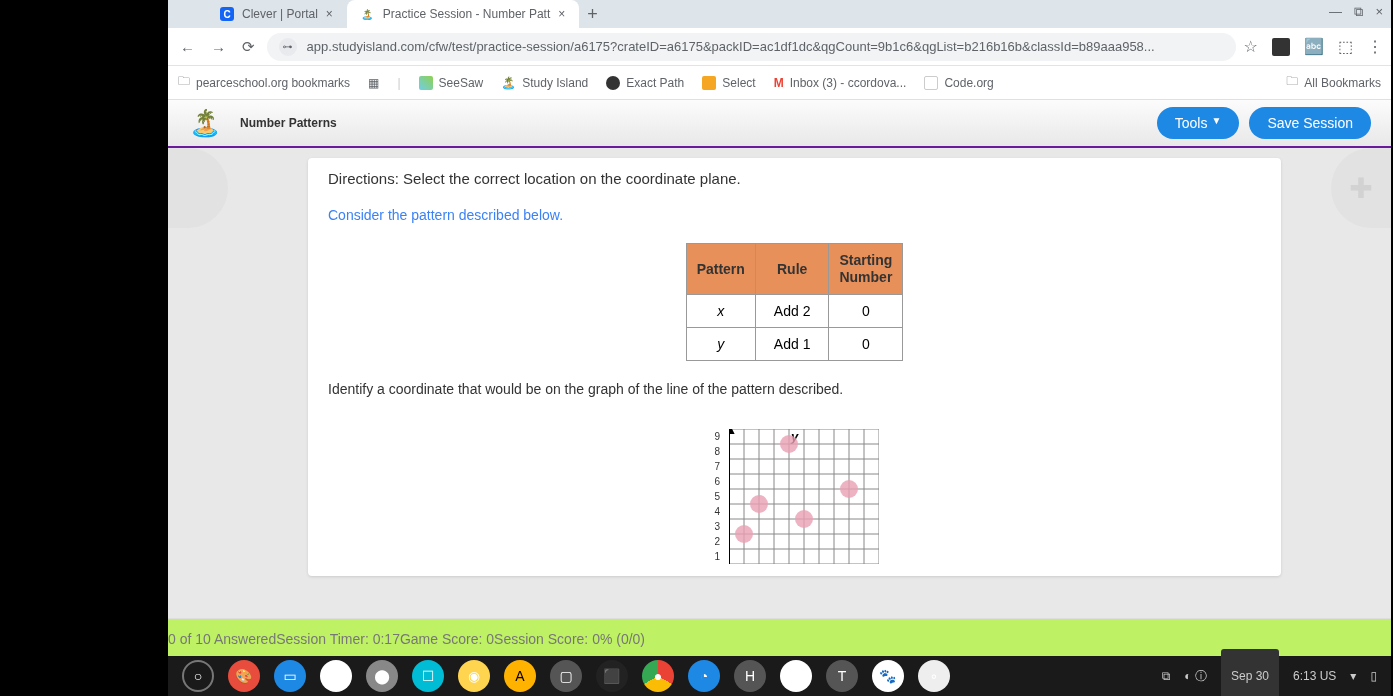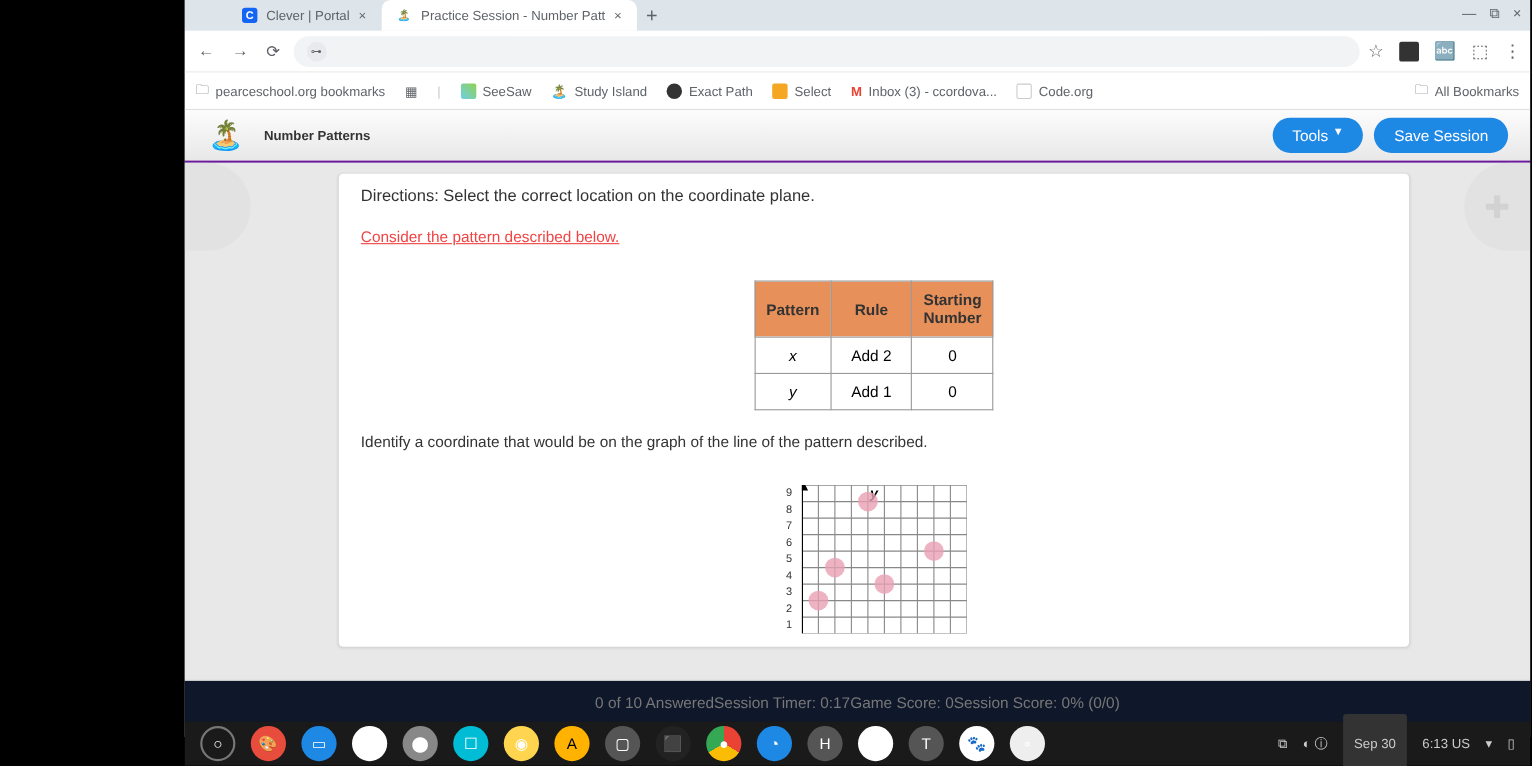--- a/index.html
+++ b/index.html
@@ -37,41 +37,41 @@
     .app-right { display: flex; gap: 10px; }
     .btn-blue { background: #1e88e5; color: #fff; border-radius: 18px; padding: 8px 18px; font-size: 14px; font-weight: 500; display: flex; align-items: flex-start; gap: 4px; }
     
     
     .content { position: relative; background: #e8e8e8; height: 470px; padding: 10px 0 0 0; }
     .side-bubble-left { position: absolute; left: 0; top: 0; width: 60px; height: 80px; background: #d8d8d8; border-radius: 0 40px 40px 0; opacity: 0.35; }
     .side-bubble-right { position: absolute; right: 0; top: 0; width: 60px; height: 80px; background: #d8d8d8; border-radius: 40px 0 0 40px; opacity: 0.35; display: flex; align-items: center; justify-content: center; }
     .question-card { background: #fff; margin: 0 110px 0 140px; padding: 12px 20px; border-radius: 4px; box-shadow: 0 1px 3px rgba(0,0,0,.12); }
     .directions { font-size: 15px; color: #333; margin-bottom: 20px; }
     .directions b { font-weight: normal; }
-    .consider { font-size: 14px; color: #ef4444; margin-bottom: 32px; text-decoration: underline; }
+    .consider { font-size: 14px; color: #3b82f6; margin-bottom: 20px; }
     
     
     .pattern-table { margin: 0 auto 20px auto; border: 1px solid #c2410c; border-collapse: collapse; }
     .pattern-table th { background: #e8905a; color: #333; padding: 8px 10px; border: 1px solid #999; font-size: 14px; font-weight: bold; }
     .pattern-table td { background: #fff; padding: 8px 18px; border: 1px solid #999; text-align: center; font-size: 14px; }
     .pattern-table td:first-child { font-style: italic; }
     
     .identify { font-size: 14px; color: #333; margin-bottom: 32px; }
     
     
     .grid-container { margin: 0 auto; width: fit-content; position: relative; }
     .axis-label-y { position: absolute; left: 50%; transform: translateX(-50%); top: 0; font-style: italic; font-size: 13px; font-weight: bold; }
     .grid { position: relative; margin-top: 18px; margin-left: 18px; }
     .grid svg { display: block; }
     .y-ticks { position: absolute; left: -14px; top: 0; display: flex; flex-direction: column; font-size: 10px; color: #333; }
     .y-ticks span { height: 15px; line-height: 15px; }
     .dot { fill: #e8a0b4; opacity: 0.8; }
     
     
-    .status-bar { height: 40px; background: #0f172a; border-top: 1px solid #ddd; display: flex; align-items: center; justify-content: center; font-size: 14px; color: #777; }
+    .status-bar { height: 40px; background: #bef264; border-top: 1px solid #ddd; display: flex; align-items: center; justify-content: flex-start; font-size: 14px; color: #777; }
     
     
     .taskbar { position: absolute; bottom: 0; left: 168px; width: 1223px; height: 40px; background: #1a1a1a; display: flex; align-items: center; padding: 0 14px; gap: 14px; }
     .tb-icon { width: 32px; height: 32px; border-radius: 50%; display: flex; align-items: center; justify-content: center; color: #fff; font-size: 14px; }
     .tb-right { margin-left: auto; display: flex; align-items: center; gap: 14px; color: #ccc; font-size: 12px; }
     .tb-date { background: #333; padding: 20px 10px; border-radius: 3px; }
   </style>
 </head>
 <body>
 
@@ -95,20 +95,21 @@
       <span>×</span>
     </div>
   </div>
 
   <div class="nav-bar">
     <span class="nav-btn">←</span>
     <span class="nav-btn">→</span>
     <span class="nav-btn">⟳</span>
     <div class="url-bar">
       <span class="url-prefix">⊶</span>
+      <span>app.studyisland.com/cfw/test/practice-session/a6175?crateID=a6175&amp;packID=ac1df1dc&amp;qgCount=9b1c6&amp;qgList=b216b16b&amp;classId=b89aaa958...</span>
     </div>
     <div class="nav-right">
       <span>☆</span>
       <span style="width:18px;height:18px;background:#333;display:inline-block;border-radius:2px;"></span>
       <span>🔤</span>
       <span>⬚</span>
       <span>⋮</span>
     </div>
   </div>
 

